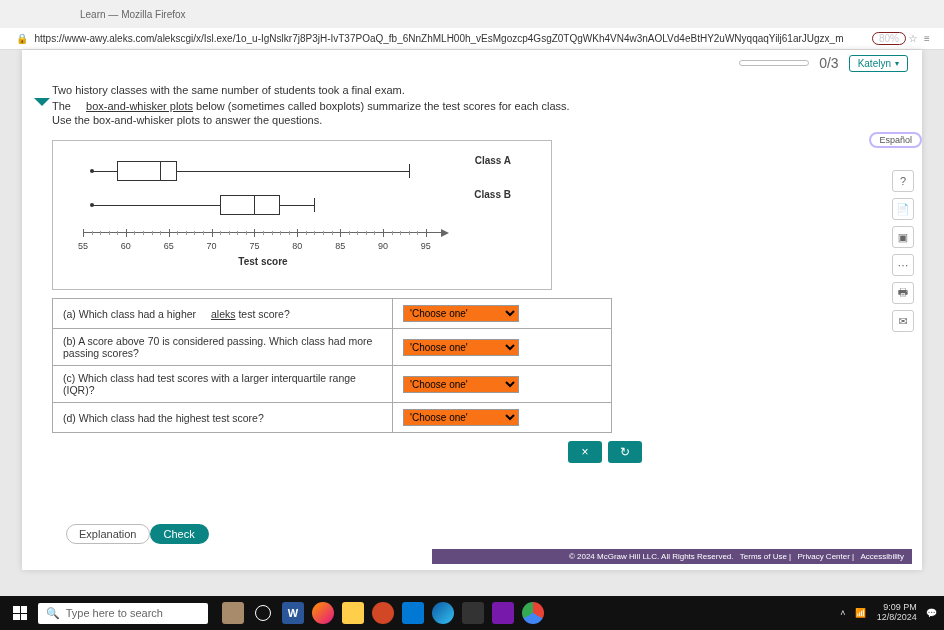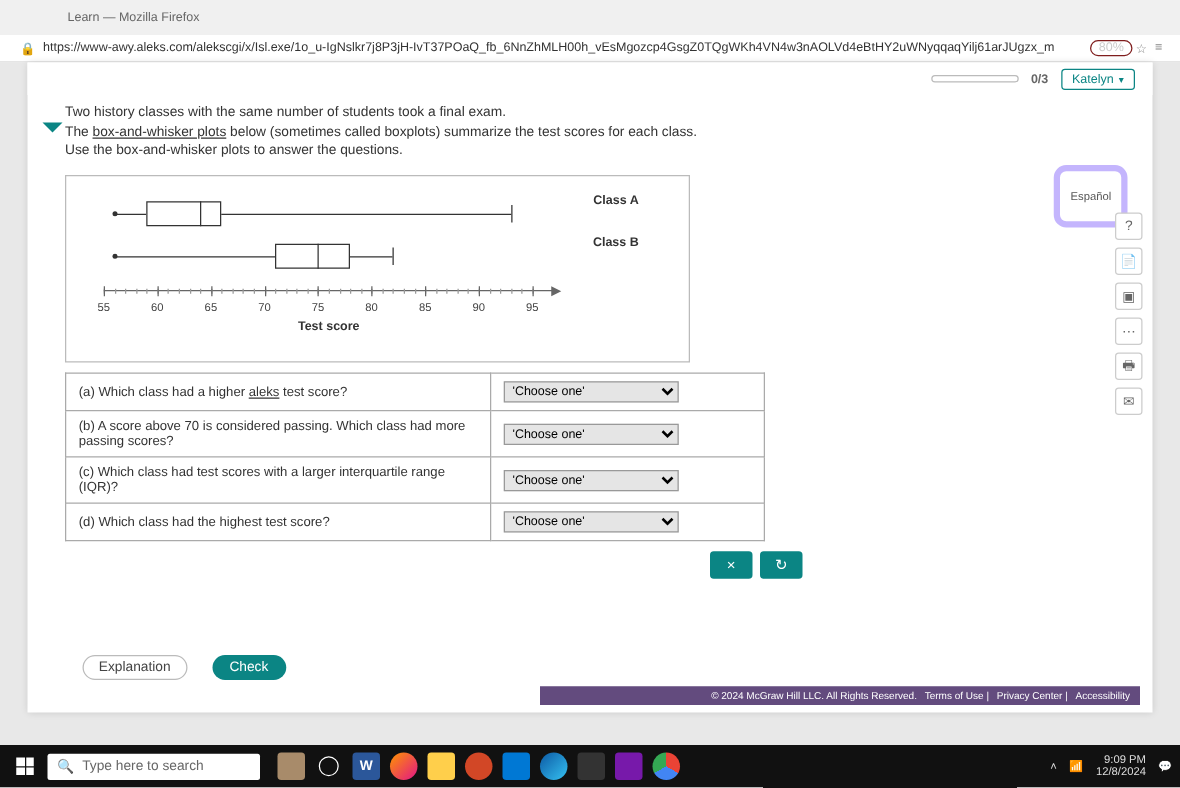--- a/index.html
+++ b/index.html
@@ -1,73 +1,73 @@
 <!DOCTYPE html>
 <html><head>
 <meta charset="utf-8">
 <style>
   * { box-sizing: border-box; margin: 0; padding: 0; font-family: Arial, sans-serif; }
   body { width: 944px; height: 630px; background: #e8e8e8; overflow: hidden; position: relative; }
 
   .browser-top { height: 28px; background: #f0f0f0; font-size: 10px; color: #666; display: flex; align-items: center; padding: 0 30px; }
-  .browser-top .tab-title { margin-left: 24px; }
+  .browser-top .tab-title { margin-left: 50px; }
   .url-bar { height: 22px; background: #fff; display: flex; align-items: center; padding: 0 10px; font-size: 10px; color: #333; border-bottom: 1px solid #ddd; }
   .url-bar .lock-icon { margin: 0 6px; }
 
   .content-wrap { position: relative; background: #fff; height: 520px; width: 900px; margin: 0 auto; box-shadow: 0 0 6px rgba(0,0,0,.15); }
 
   .aleks-header { background: #0b8584; color: #fff; height: 48px; display: flex; align-items: center; padding: 0 10px; position: relative; }
   .hamburger { width: 24px; height: 24px; display: flex; flex-direction: column; justify-content: center; gap: 3px; margin-right: 10px; cursor: pointer; }
   .hamburger span { display: block; height: 2px; background: #fff; }
   .header-bullet { width: 8px; height: 8px; border-radius: 50%; background: #7fd14a; margin-right: 6px; }
   .header-text { font-size: 10px; }
   .header-sub { font-size: 12px; font-weight: bold; margin-top: 2px; }
   .zoom-pill { color: #ccc; }
   .star-icon { display:inline-flex; width:14px; height:14px; align-items:center; justify-content:center; color:#888; }
   .eq-icon { display:inline-flex; width:14px; height:14px; align-items:center; justify-content:center; color:#888;}
 
   .progress-row { height: 26px; display: flex; align-items: center; justify-content: flex-end; padding: 0 14px; gap: 10px; background: #fff; }
   .progress-bar { width: 70px; height: 6px; border: 1px solid #bbb; border-radius: 3px; position: relative; }
-  .progress-count { font-size: 10px; color: #666; font-weight: bold; }
+  .progress-count { font-size: 14px; color: #666; }
   .user-btn { border: 1px solid #0b8584; color: #0b8584; font-size: 10px; padding: 2px 8px; border-radius: 3px; display: flex; align-items: center; gap: 4px; cursor: pointer; }
   .chevron-dn { font-size: 8px; }
 
   .dropdown-triangle { position: absolute; left: 12px; top: 48px; width: 0; height: 0; border-left: 8px solid transparent; border-right: 8px solid transparent; border-top: 8px solid #0b8584; }
-  .espanol-btn { position: absolute; right: 20px; top: 82px; font-size: 9px; border: 5px solid #c4b5fd; border-radius: 10px; padding: 15px 8px; color: #555; cursor: pointer; }
+  .espanol-btn { position: absolute; right: 0; top: 82px; font-size: 9px; border: 2px solid #c4b5fd; border-radius: 10px; padding: 1px 8px; color: #555; cursor: pointer; }
 
   .question-area { padding: 8px 30px 6px 30px; font-size: 11px; color: #333; }
   .question-area .intro { margin-bottom: 4px; }
   .question-area .desc { margin-bottom: 2px; }
-  .underline { text-decoration: underline; }
+  .underline { text-decoration: underline; margin-left: 12px; }
 
   .plot-card { border: 1px solid #bbb; width: 500px; height: 150px; margin: 6px 0 8px 30px; position: relative; background: #fff; }
   .plot-inner { position: absolute; left: 30px; top: 12px; width: 360px; height: 100px; }
   .axis-line { position: absolute; bottom: 20px; left: 0; right: 0; height: 1px; background: #666; }
   .axis-arrow { position: absolute; bottom: 16px; right: -6px; width: 0; height: 0; border-top: 4px solid transparent; border-bottom: 4px solid transparent; border-left: 8px solid #666; }
   .tick { position: absolute; bottom: 16px; width: 1px; height: 8px; background: #666; }
   .minor-tick { position: absolute; bottom: 18px; width: 1px; height: 4px; background: #999; }
   .tick-label { position: absolute; bottom: 2px; font-size: 9px; color: #444; transform: translateX(-50%); }
   .axis-title { position: absolute; bottom: -14px; left: 50%; transform: translateX(-50%); font-size: 10px; font-weight: bold; color: #333; }
   .plot-class-label { position: absolute; font-size: 10px; font-weight: bold; color: #333; }
   .boxwhisker { position: absolute; height: 20px; }
   .whisker-line { position: absolute; top: 50%; height: 1px; background: #333; }
   .whisker-cap { position: absolute; top: 3px; width: 1px; height: 14px; background: #333; }
   .whisker-dot { position: absolute; top: 50%; width: 4px; height: 4px; background: #333; border-radius: 50%; transform: translate(-50%, -50%); }
   .box { position: absolute; top: 0; height: 20px; border: 1px solid #333; background: #fff; }
   .median-line { position: absolute; top: 0; width: 1px; height: 20px; background: #333; }
 
   .answer-table { margin: 2px 0 8px 30px; border-collapse: collapse; width: 560px; }
   .answer-table td { border: 1px solid #aaa; padding: 6px 10px; font-size: 10.5px; color: #333; vertical-align: middle; }
   .answer-table td.qcell { width: 340px; }
-  .choose-select { width: 140px; font-size: 10px; padding: 1px 2px; background: #e5e5e5; border: 1px solid #999; }
+  .choose-select { width: 116px; font-size: 10px; padding: 1px 2px; background: #f97316; border: 1px solid #999; }
 
   .action-btns { display: flex; gap: 6px; justify-content: flex-end; width: 590px; margin-left: 30px; margin-bottom: 6px; }
   .sq-btn { width: 34px; height: 22px; background: #0b8584; color: #fff; border: none; border-radius: 3px; font-size: 12px; cursor: pointer; display: flex; align-items: center; justify-content: center; }
 
-  .bottom-row { display: flex; align-items: center; gap: 20px; padding: 4px 14px; position: absolute; bottom: 22px; left: 30px; }
+  .bottom-row { display: flex; align-items: center; gap: 0; padding: 4px 14px; position: absolute; bottom: 22px; left: 30px; }
   .explain-btn { border: 1px solid #bbb; background: #fff; color: #444; font-size: 11px; padding: 3px 12px; border-radius: 14px; cursor: pointer; }
   .check-btn { background: #0b8584; color: #fff; font-size: 11px; padding: 4px 14px; border: none; border-radius: 14px; cursor: pointer; }
 
   .copyright { position: absolute; bottom: 6px; right: 10px; font-size: 8px; color: #fff; background: #634b7e; padding: 3px 8px; width: 480px; text-align: right; }
   .copyright a { color: #fff; text-decoration: none; margin-left: 4px; }
 
   .side-tools { position: absolute; right: 8px; top: 120px; display: flex; flex-direction: column; gap: 6px; }
   .side-tool { width: 22px; height: 22px; border: 1px solid #ccc; border-radius: 3px; font-size: 11px; color: #666; display: flex; align-items: center; justify-content: center; cursor: pointer; background: #fff; }
 
   .taskbar { position: absolute; bottom: 0; left: 0; right: 0; height: 34px; background: #111; display: flex; align-items: center; padding: 0 6px; color: #fff; }

